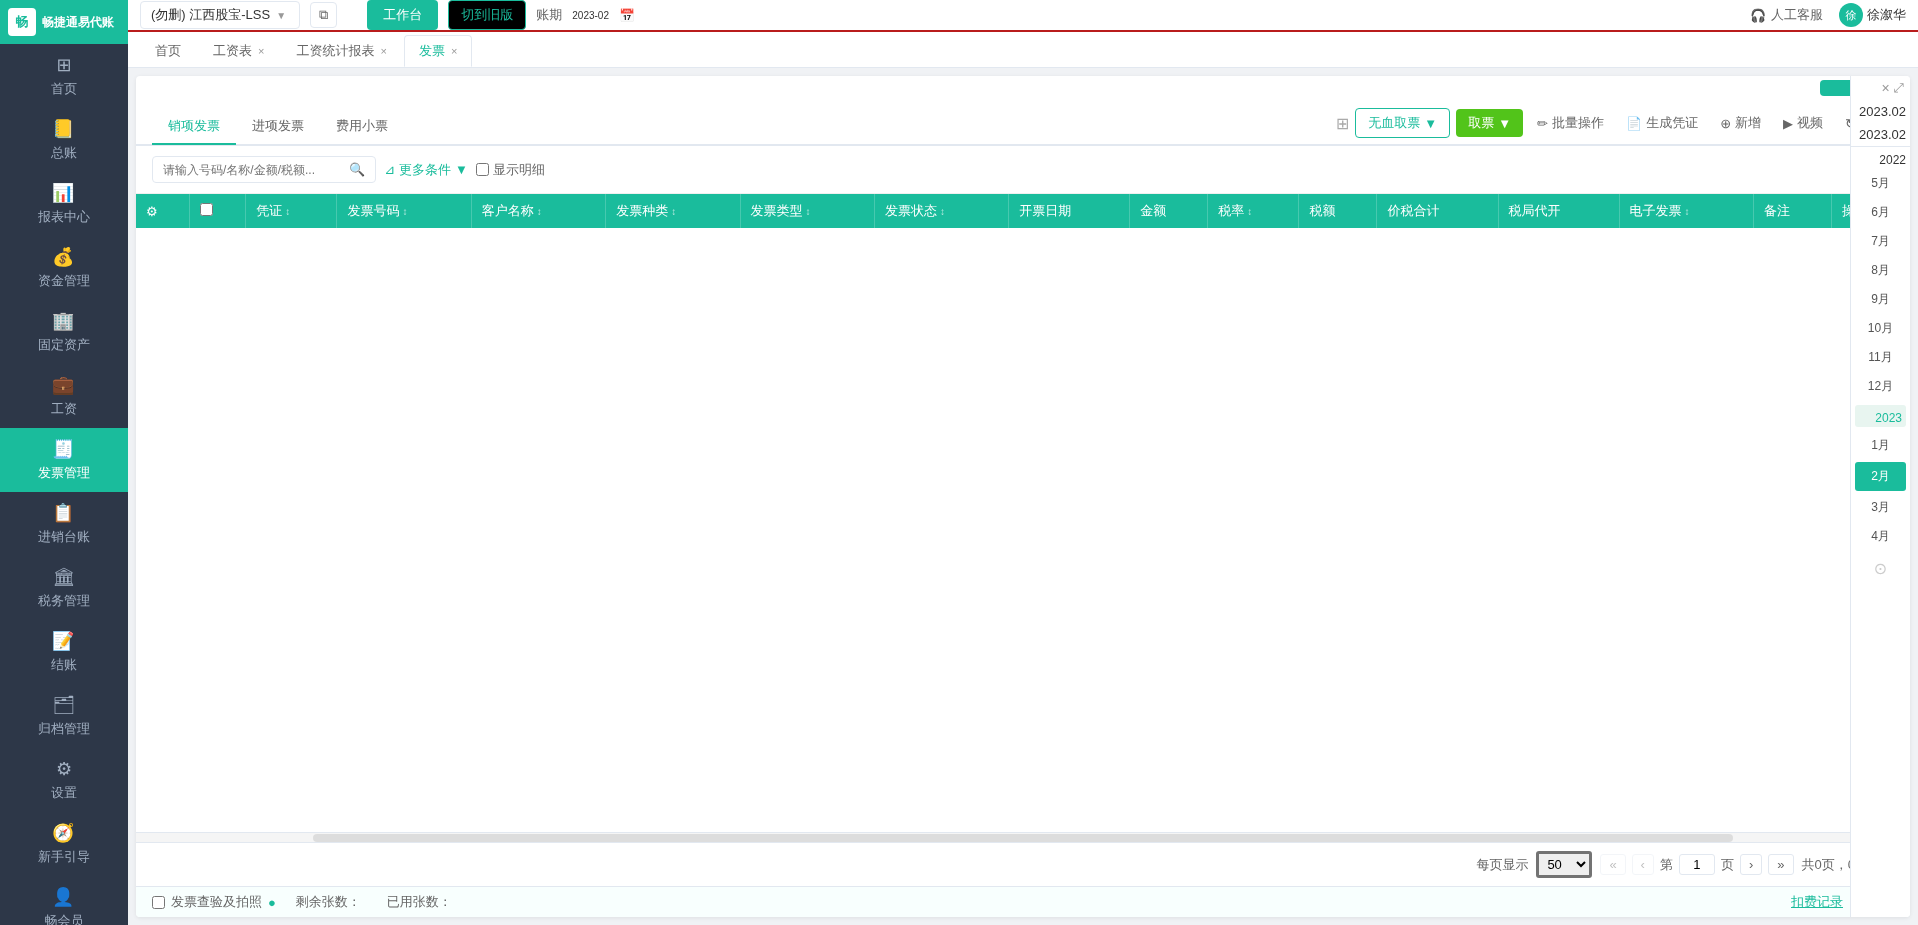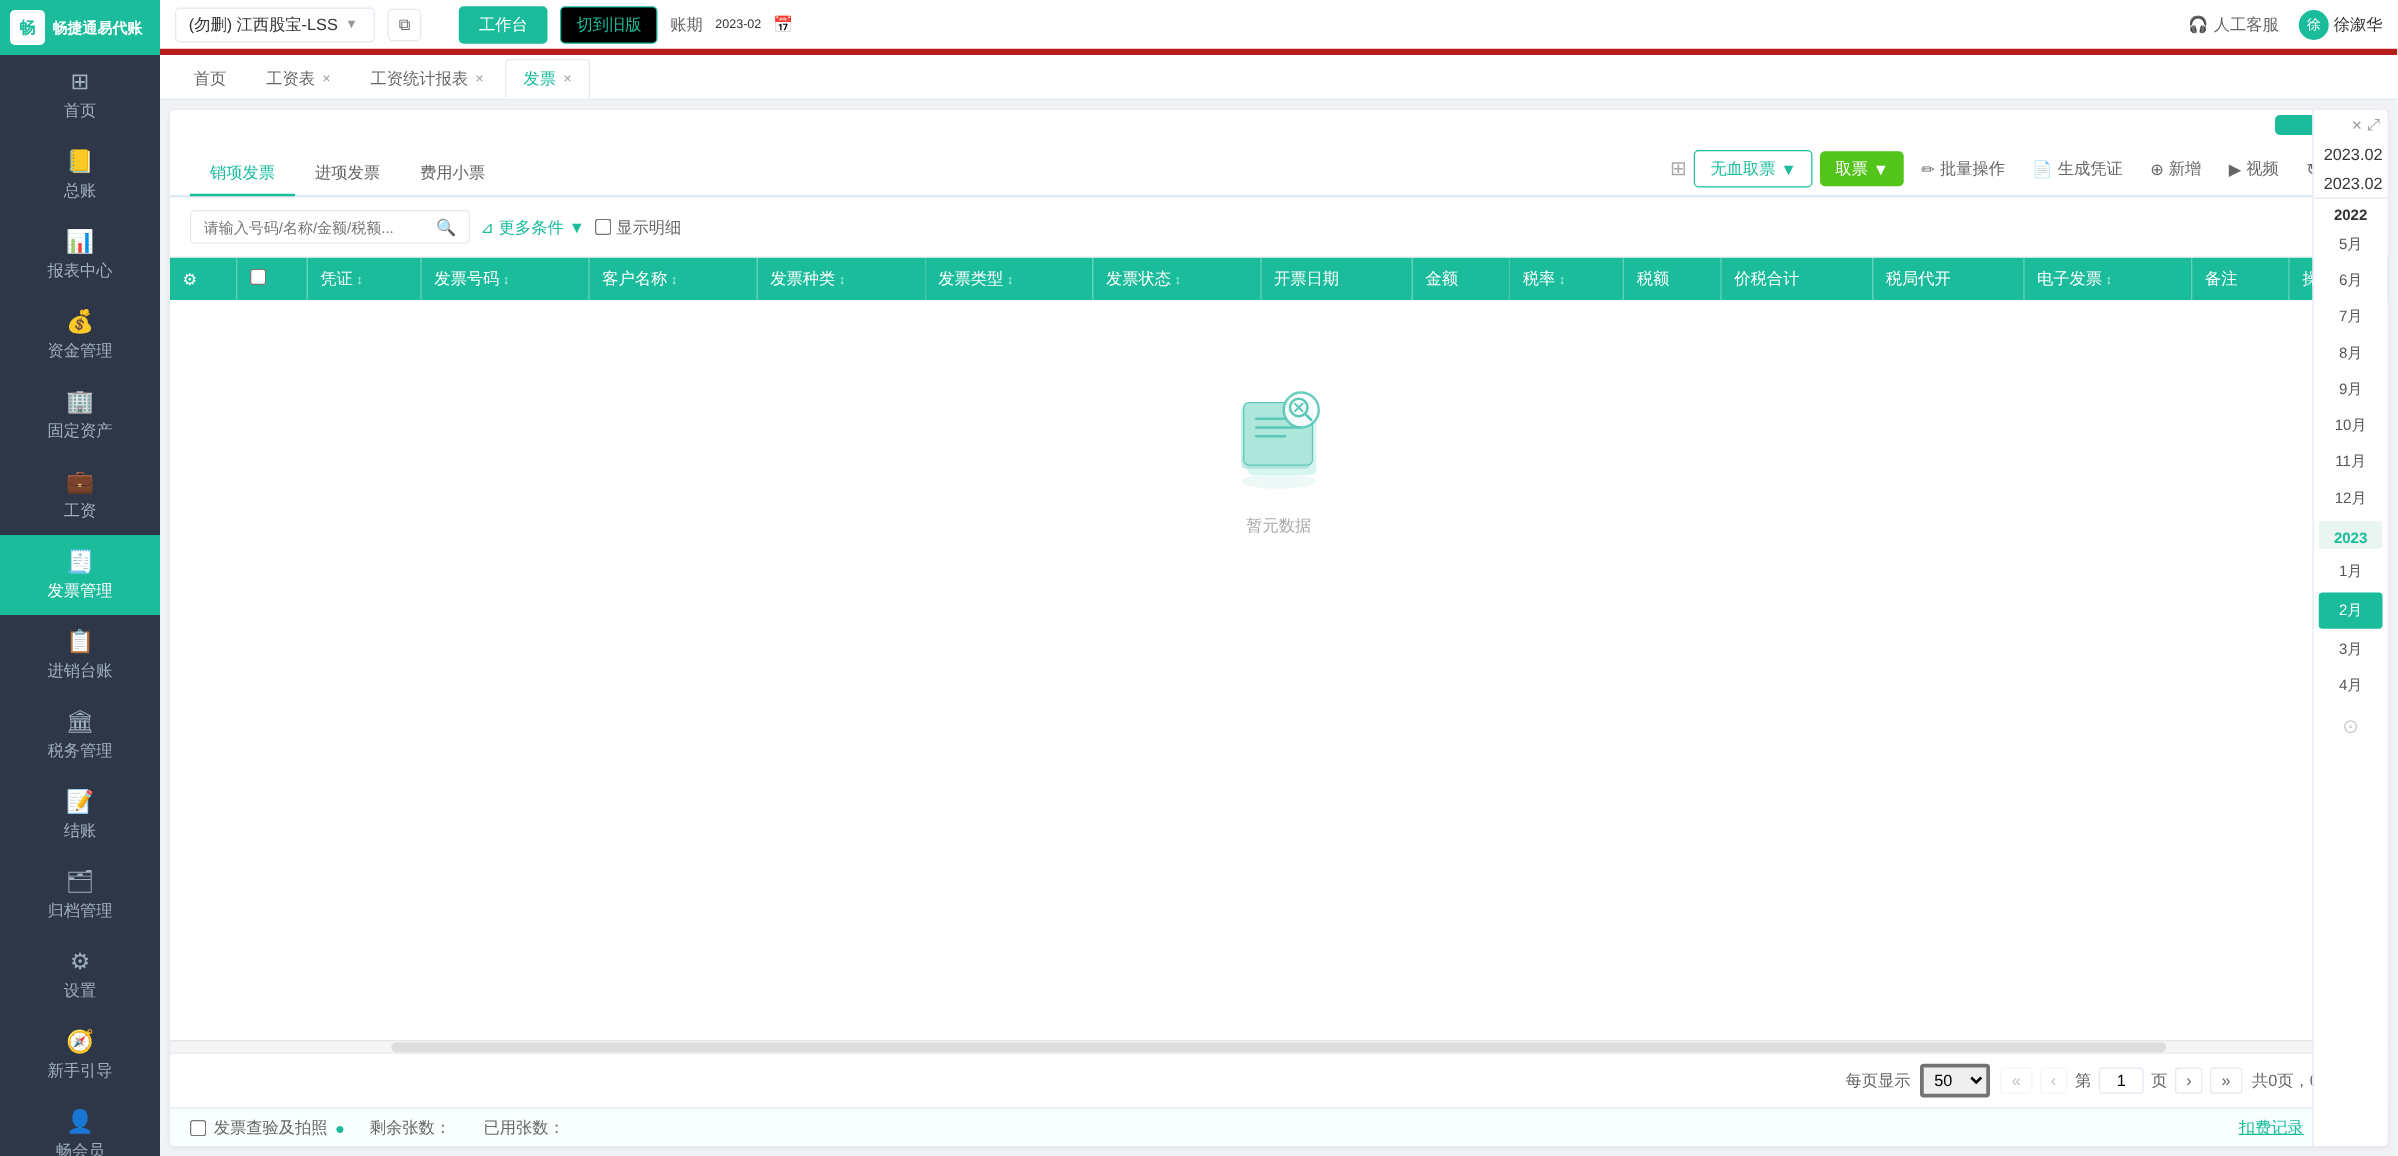--- a/index.html
+++ b/index.html
@@ -53,26 +53,26 @@
       flex: 1;
       display: flex;
       flex-direction: column;
       overflow: hidden;
       position: relative;
     }
 
     
     .topbar {
       background: white;
-      height: 44px;
+      height: 32px;
       display: flex;
       align-items: center;
       padding: 0 12px;
       gap: 10px;
-      border-bottom: 5px solid #b91c1c;
+      border-bottom: 2px solid #b91c1c;
       flex-shrink: 0;
     }
     .company-selector {
       display: flex; align-items: center; gap: 6px;
       border: 1px solid #e2e8f0; border-radius: 4px;
       padding: 4px 10px;
       cursor: pointer;
       color: #333;
       font-size: 13px;
       min-width: 160px;
@@ -289,24 +289,24 @@
       padding: 6px 8px;
       text-align: center;
       cursor: pointer;
       font-size: 12px;
       color: #555;
       white-space: nowrap;
     }
     .date-month-item.selected { background: #1abc9c; color: white; border-radius: 3px; margin: 2px 4px; }
     .year-label {
       padding: 6px 4px 2px;
-      text-align: center;
+      text-align: right;
       font-size: 12px;
       color: #333;
-      font-weight: bold;
+      font-weight: normal;
     }
     .open-btn {
       background: #1abc9c;
       color: white;
       border: none;
       border-radius: 4px 0 0 4px;
       padding: 8px 6px;
       cursor: pointer;
       font-size: 12px;
       writing-mode: vertical-rl;
@@ -531,43 +531,20 @@
             <th>税局代开</th>
             <th>电子发票<span class="sort-icon">↕</span></th>
             <th>备注</th>
             <th>操作</th>
           </tr>
         </thead>
         <tbody>
         </tbody>
       </table>
 
-      <div class="empty-state">
-        <div class="empty-icon">
-          <svg viewBox="0 0 100 100">
-
-            <ellipse cx="50" cy="85" rx="30" ry="6" fill="#e0f5f0" opacity="0.6"></ellipse>
-            <rect x="25" y="30" width="55" height="50" rx="4" fill="#b2eae0" opacity="0.5"></rect>
-            <rect x="20" y="25" width="55" height="50" rx="4" fill="#7dd6c8" opacity="0.5"></rect>
-            <rect x="22" y="22" width="55" height="50" rx="4" fill="#aee6dc" stroke="#5cc8b8" stroke-width="1"></rect>
-
-            <line x1="32" y1="35" x2="67" y2="35" stroke="#5cc8b8" stroke-width="2" stroke-linecap="round"></line>
-            <line x1="32" y1="42" x2="67" y2="42" stroke="#5cc8b8" stroke-width="2" stroke-linecap="round"></line>
-            <line x1="32" y1="49" x2="55" y2="49" stroke="#5cc8b8" stroke-width="2" stroke-linecap="round"></line>
-
-            <circle cx="68" cy="28" r="14" fill="white" stroke="#5cc8b8" stroke-width="2" opacity="0.9"></circle>
-            <circle cx="66" cy="26" r="7" fill="none" stroke="#5cc8b8" stroke-width="2"></circle>
-            <line x1="71" y1="31" x2="76" y2="36" stroke="#5cc8b8" stroke-width="2" stroke-linecap="round"></line>
-
-            <line x1="63" y1="23" x2="69" y2="29" stroke="#5cc8b8" stroke-width="1.5" stroke-linecap="round"></line>
-            <line x1="69" y1="23" x2="63" y2="29" stroke="#5cc8b8" stroke-width="1.5" stroke-linecap="round"></line>
-          </svg>
-        </div>
-        <span class="empty-text">暂元数据</span>
-      </div>
     </div>
 
     <div style="height:10px; background:#f5f5f5; border-top:1px solid #e2e8f0;">
       <div style="height:8px; background:#ddd; border-radius:4px; width:80%; margin:1px auto;"></div>
     </div>
 
     <div class="footer">
       <div></div>
       <div class="footer-right">
         <span>每页显示</span>

